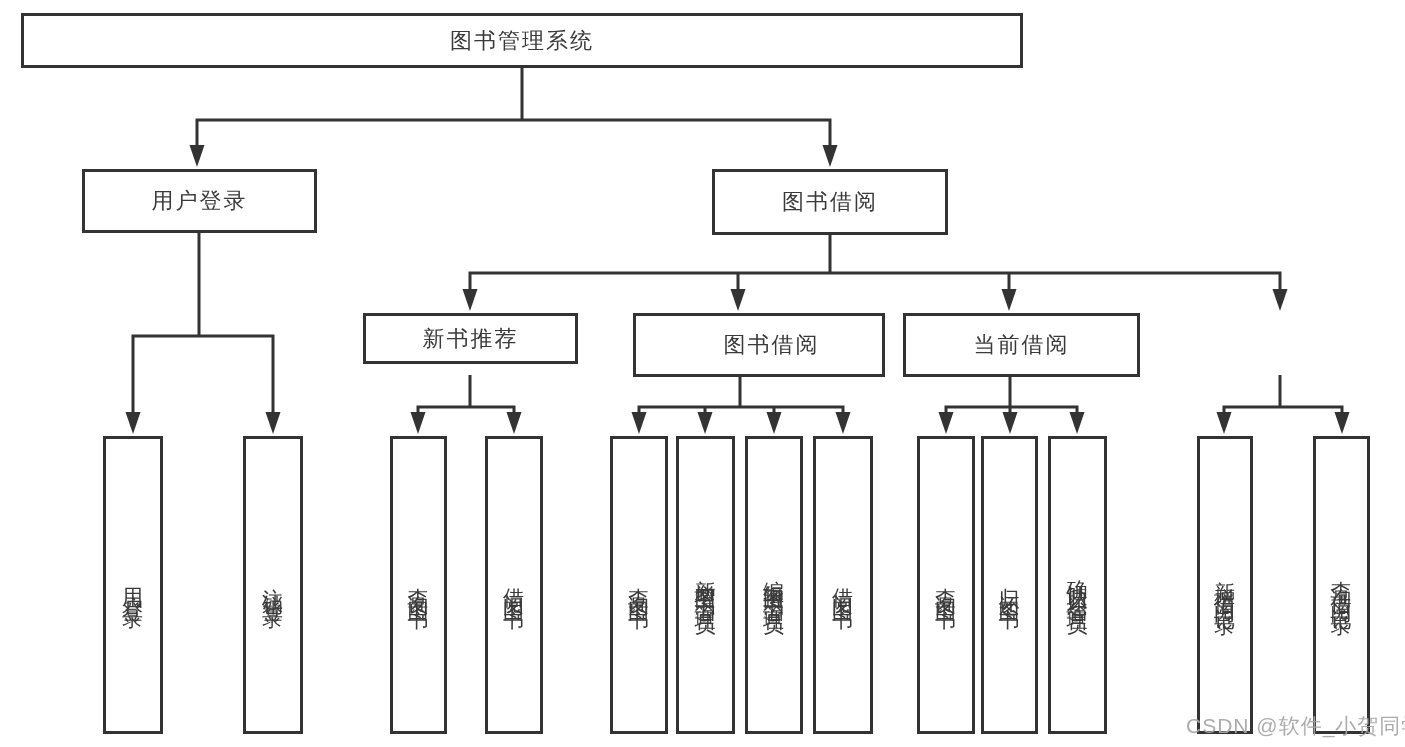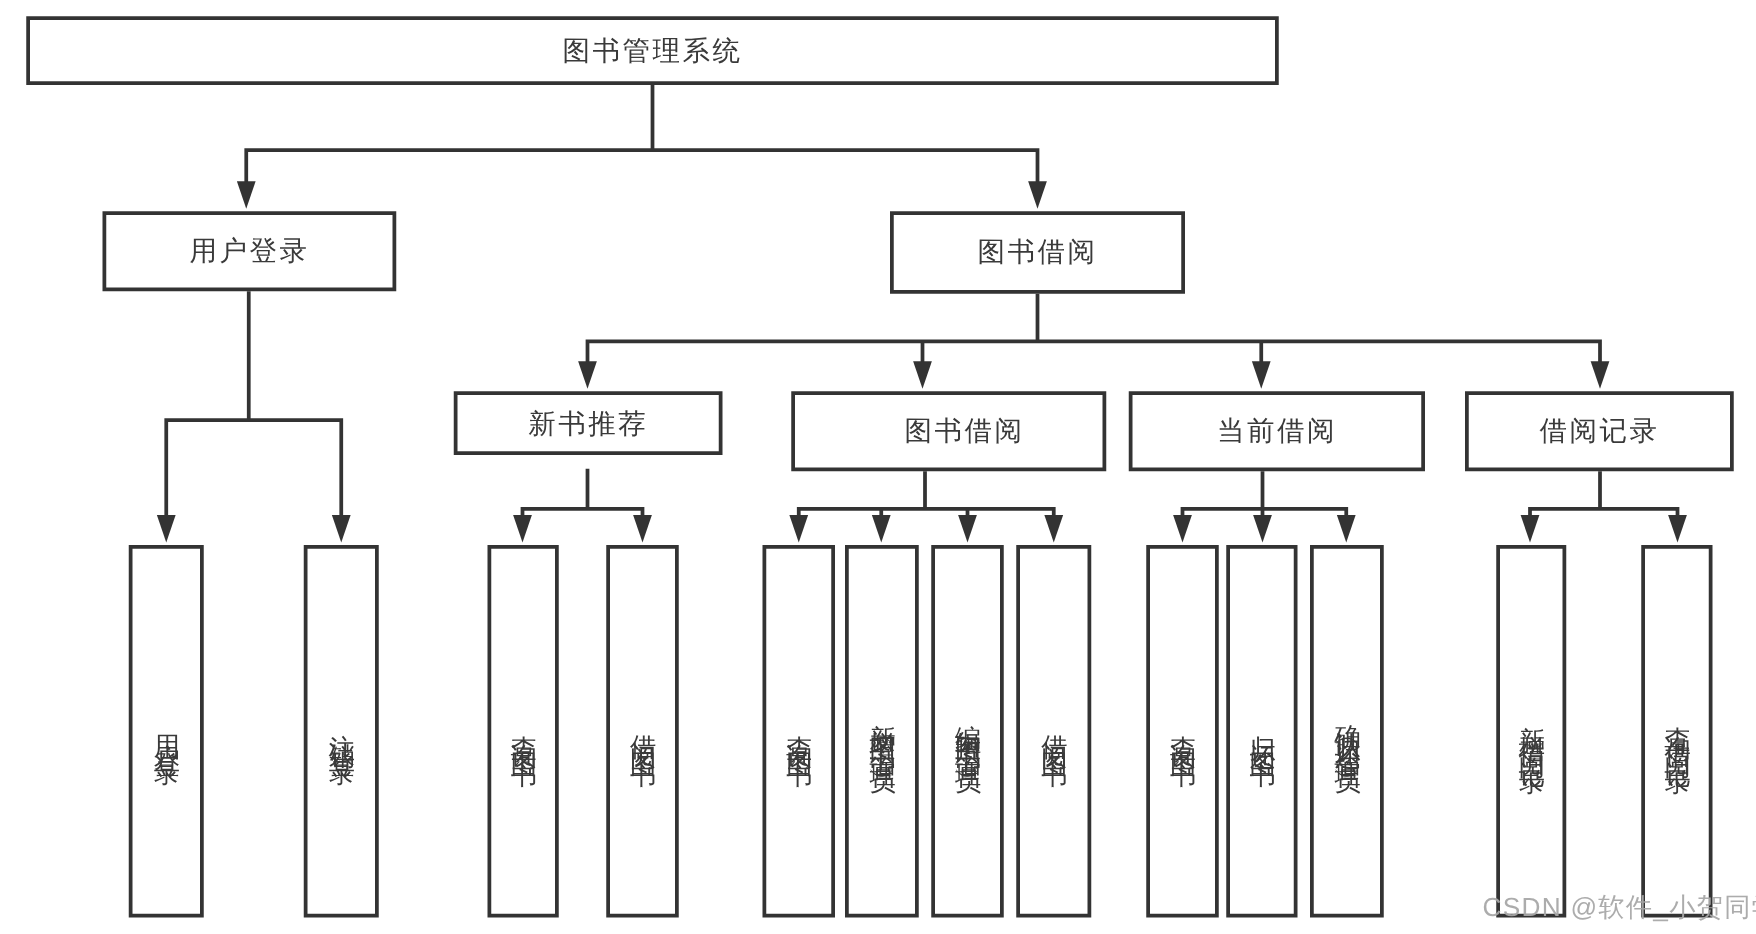--- a/index.html
+++ b/index.html
@@ -139,23 +139,20 @@
 
   <div class="hbox" style="left:363px; top:313px; width:215px; height:51px;">
     <span>新书推荐</span>
   </div>
   <div class="hbox" style="left:633px; top:313px; width:252px; height:64px;padding-left:25px;">
     <span>图书借阅</span>
   </div>
   <div class="hbox" style="left:903px; top:313px; width:237px; height:64px;">
     <span>当前借阅</span>
   </div>
-  <div class="hbox" style="left:1172px; top:313px; width:215px; height:64px;">
-    <span>借阅记录</span>
-  </div>
 
   <div class="leaf" style="left:103px; width:60px;">
     <span class="vtext">用户登录</span>
   </div>
   <div class="leaf" style="left:243px; width:60px;">
     <span class="vtext">注销登录</span>
   </div>
 
   <div class="leaf" style="left:390px; width:57px;">
     <span class="vtext">查询图书</span>

